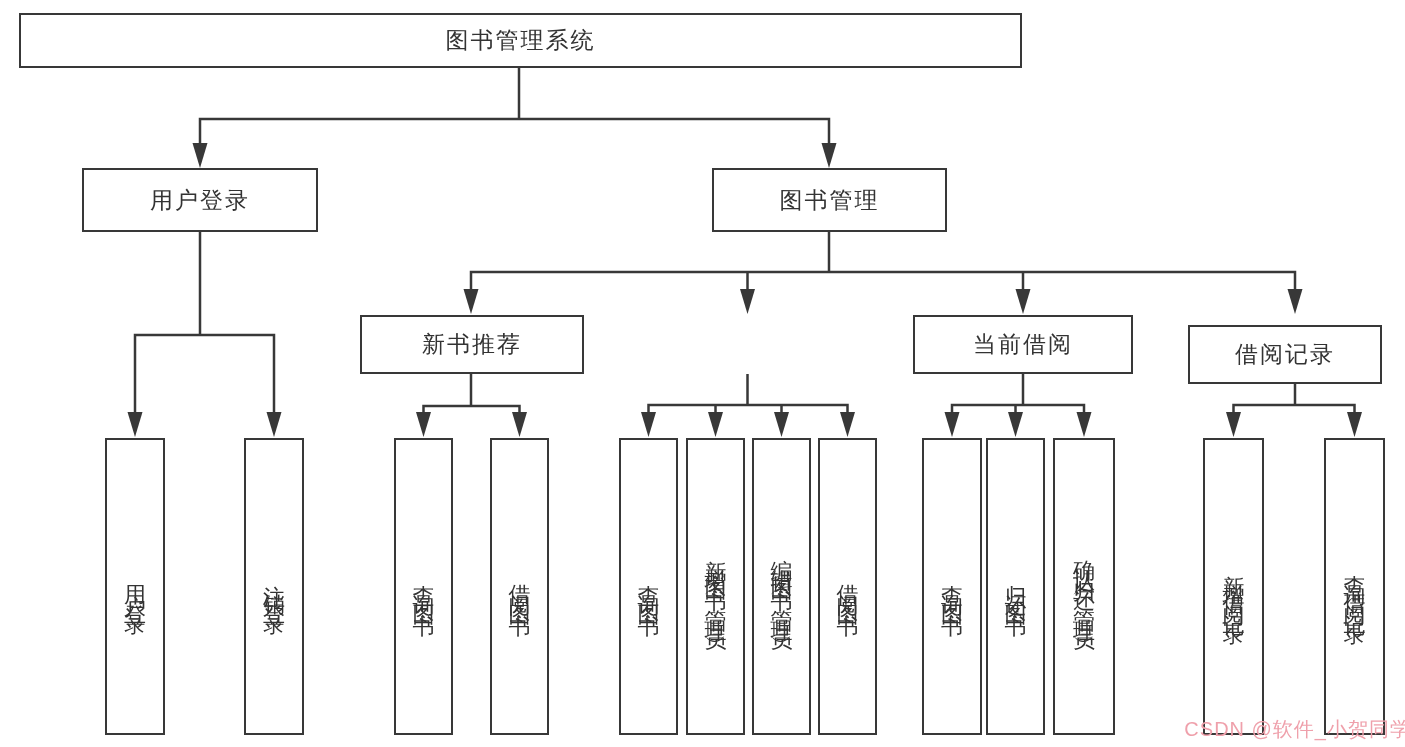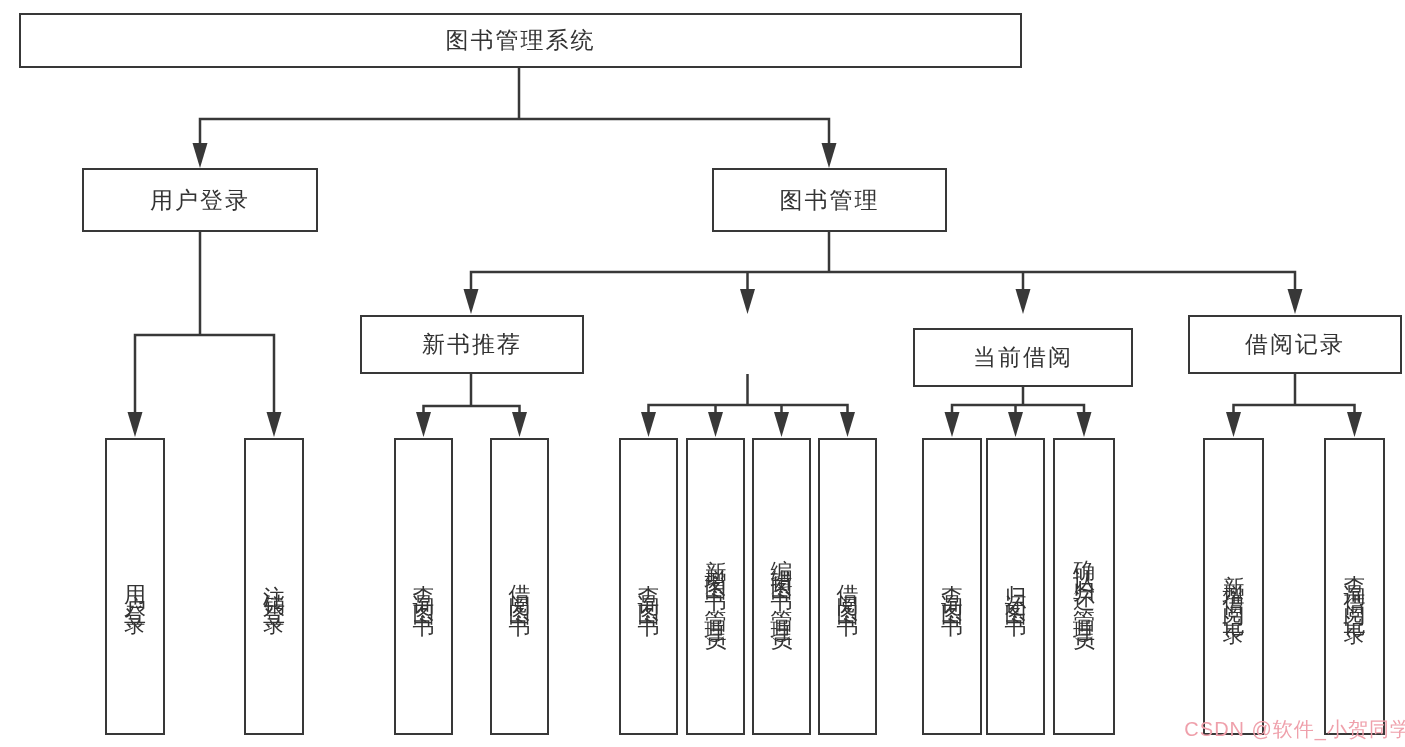--- a/index.html
+++ b/index.html
@@ -89,24 +89,24 @@
   <div class="box" style="left:82px;top:168px;width:236px;height:64px">
     <span class="hlabel">用户登录</span>
   </div>
   <div class="box" style="left:360px;top:315px;width:224px;height:59px">
     <span class="hlabel">新书推荐</span>
   </div>
 
   <div class="box" style="left:712px;top:168px;width:235px;height:64px">
     <span class="hlabel">图书管理</span>
   </div>
-  <div class="box" style="left:913px;top:328px;width:220px;height:59px">
+  <div class="box" style="left:913px;top:315px;width:220px;height:59px">
     <span class="hlabel">当前借阅</span>
   </div>
-  <div class="box" style="left:1188px;top:315px;width:214px;height:59px">
+  <div class="box" style="left:1188px;top:325px;width:194px;height:59px">
     <span class="hlabel">借阅记录</span>
   </div>
 
   <div class="box tall" style="left:105px;top:438px;width:60px;height:297px">
     <span class="vlabel">用户登录</span>
   </div>
   <div class="box tall" style="left:244px;top:438px;width:60px;height:297px">
     <span class="vlabel">注销登录</span>
   </div>
 

